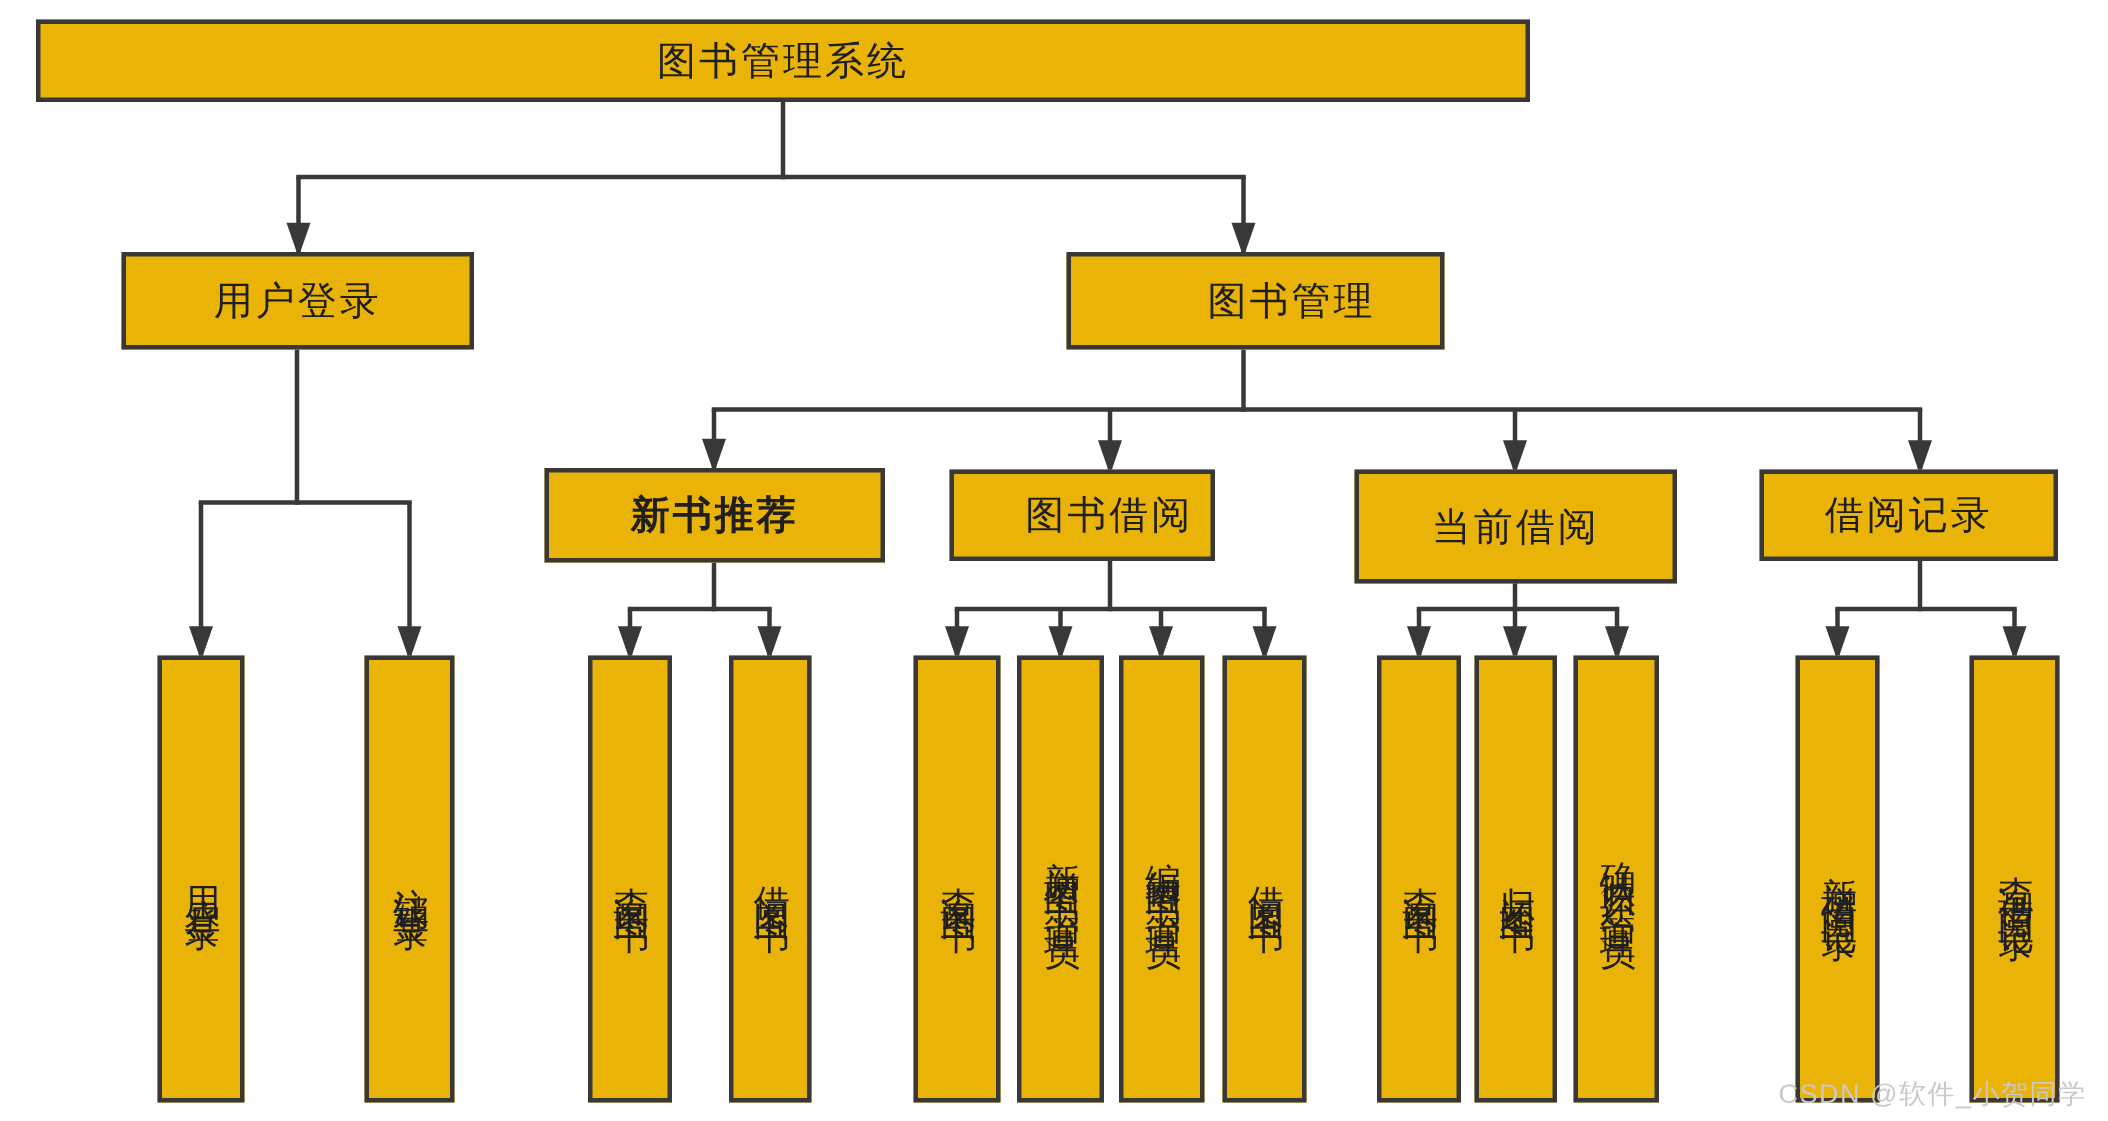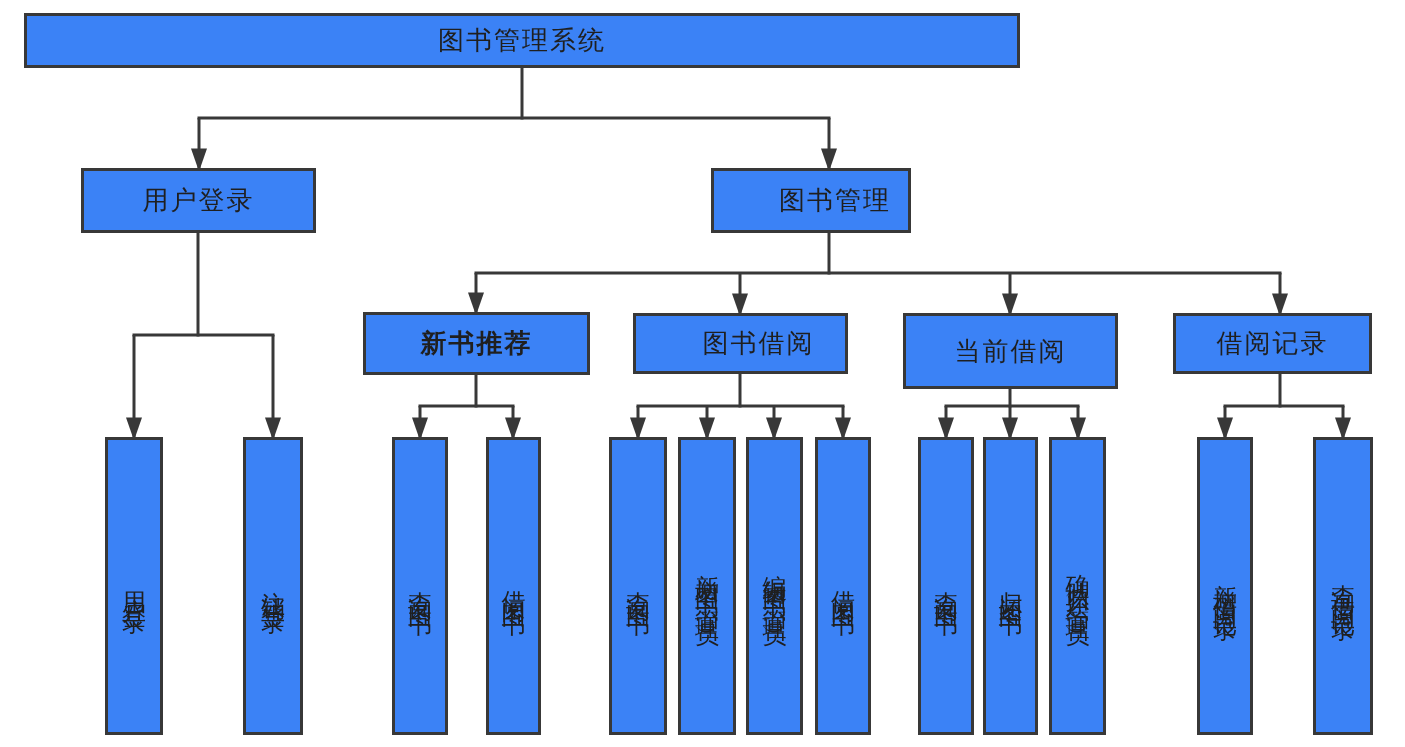--- a/index.html
+++ b/index.html
@@ -6,36 +6,36 @@
     --line:#383838; --box-border:#383838; --text:#1f1f1f;
     --watermark:#c9c9c9; --bg:#ffffff;
   }
   html,body{margin:0;padding:0;background:#fff;}
   body{font-family:"Liberation Sans","DejaVu Sans",sans-serif;color:var(--text);}
   .canvas{position:relative;width:1405px;height:747px;background:var(--bg);overflow:hidden;}
   svg.connectors{position:absolute;left:0;top:0;z-index:1;}
   svg.connectors line{stroke:var(--line);stroke-width:3;}
   svg.connectors .head{fill:var(--line);}
   .node{
-    position:absolute;z-index:2;background:#3b82f6;border:3px solid var(--box-border);
+    position:absolute;z-index:2;background:#eab308;border:3px solid var(--box-border);
     box-sizing:border-box;display:flex;align-items:center;justify-content:center;
     font-size:26px;color:var(--text);letter-spacing:2px;
   }
   .leaf{
     writing-mode:vertical-rl;text-orientation:mixed;
     font-size:24px;letter-spacing:7px;line-height:1;
   }
   
   .n-root{left:24px;top:13px;width:996px;height:55px;}
   
   .n-userlogin{left:81px;top:168px;width:235px;height:65px;}
-  .n-bookmgmt{left:711px;top:168px;width:200px;height:65px;padding-left:48px;}
+  .n-bookmgmt{left:711px;top:168px;width:252px;height:65px;padding-left:48px;}
   
   .n-nbr{left:363px;top:312px;width:227px;height:63px;font-weight:bold;}
-  .n-bb{left:633px;top:313px;width:215px;height:61px;padding-left:36px;}
+  .n-bb{left:633px;top:313px;width:177px;height:61px;padding-left:36px;}
   .n-cb{left:903px;top:313px;width:215px;height:76px;}
   .n-br{left:1173px;top:313px;width:199px;height:61px;}
   
   .l-ul1{left:105px;top:437px;width:58px;height:298px;}
   .l-ul2{left:243px;top:437px;width:60px;height:298px;}
   .l-nbr1{left:392px;top:437px;width:56px;height:298px;}
   .l-nbr2{left:486px;top:437px;width:55px;height:298px;}
   .l-bb1{left:609px;top:437px;width:58px;height:298px;}
   .l-bb2{left:678px;top:437px;width:58px;height:298px;}
   .l-bb3{left:746px;top:437px;width:57px;height:298px;}
@@ -124,13 +124,14 @@
   <div class="node leaf l-bb3">编辑图书（管理员）</div>
   <div class="node leaf l-bb4">借阅图书</div>
 
   <div class="node leaf l-cb1">查询图书</div>
   <div class="node leaf l-cb2">归还图书</div>
   <div class="node leaf l-cb3">确认归还（管理员）</div>
 
   <div class="node leaf l-br1">新增借阅记录</div>
   <div class="node leaf l-br2">查询借阅记录</div>
 
+  <div class="watermark">CSDN @软件_小贺同学</div>
 </div>
 
 </body></html>

